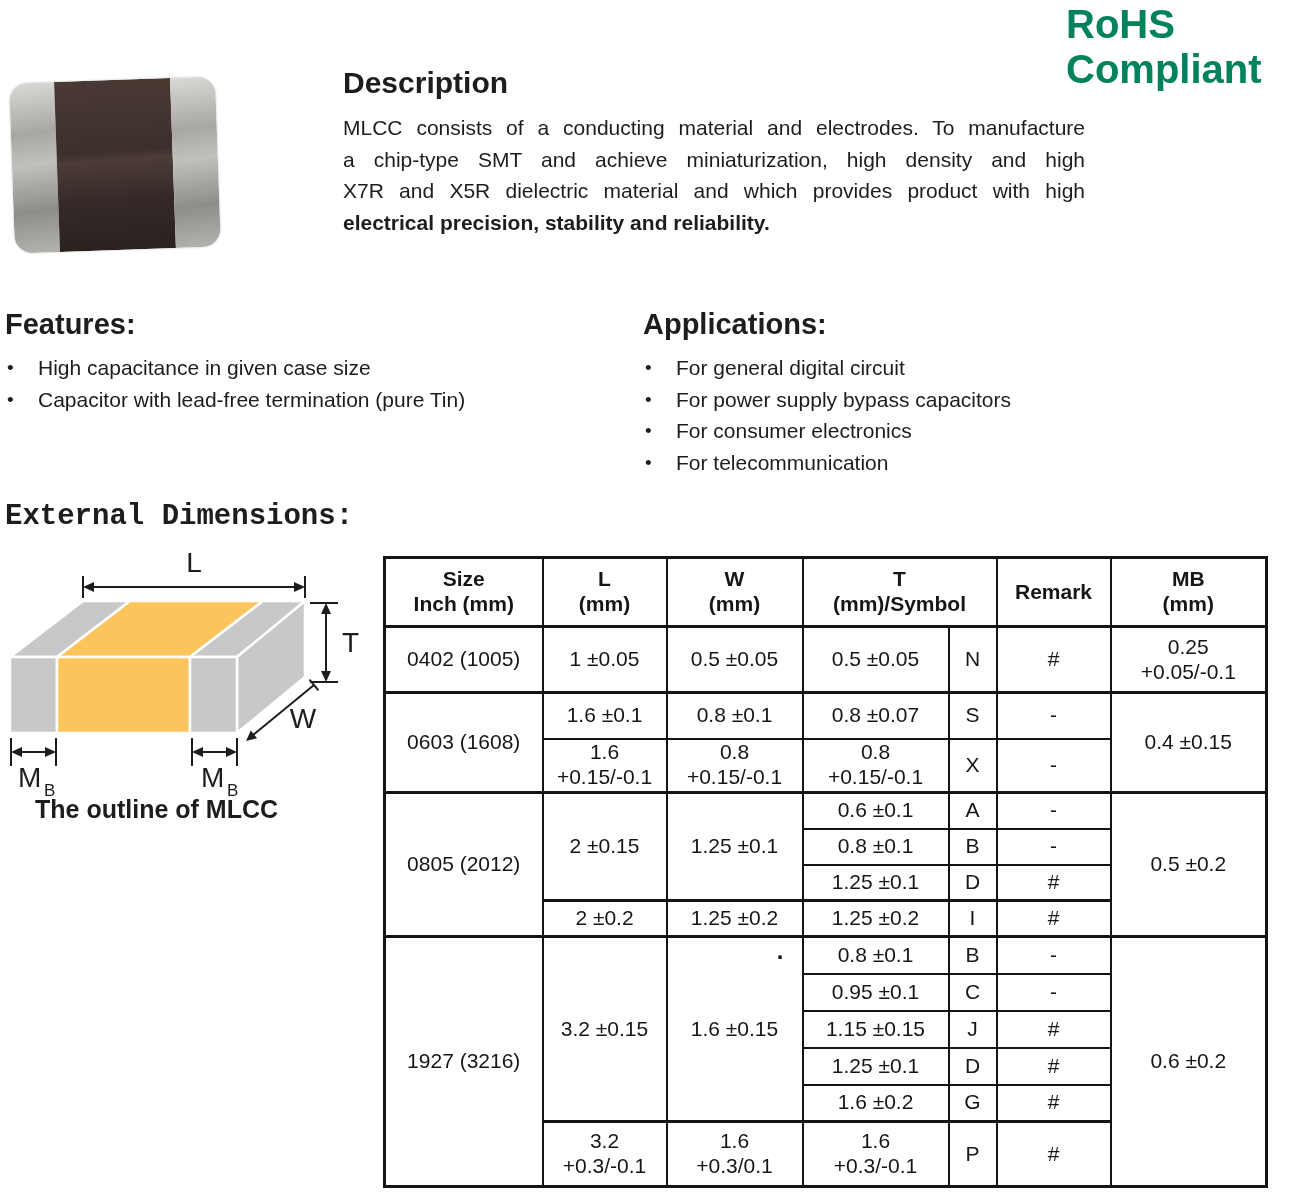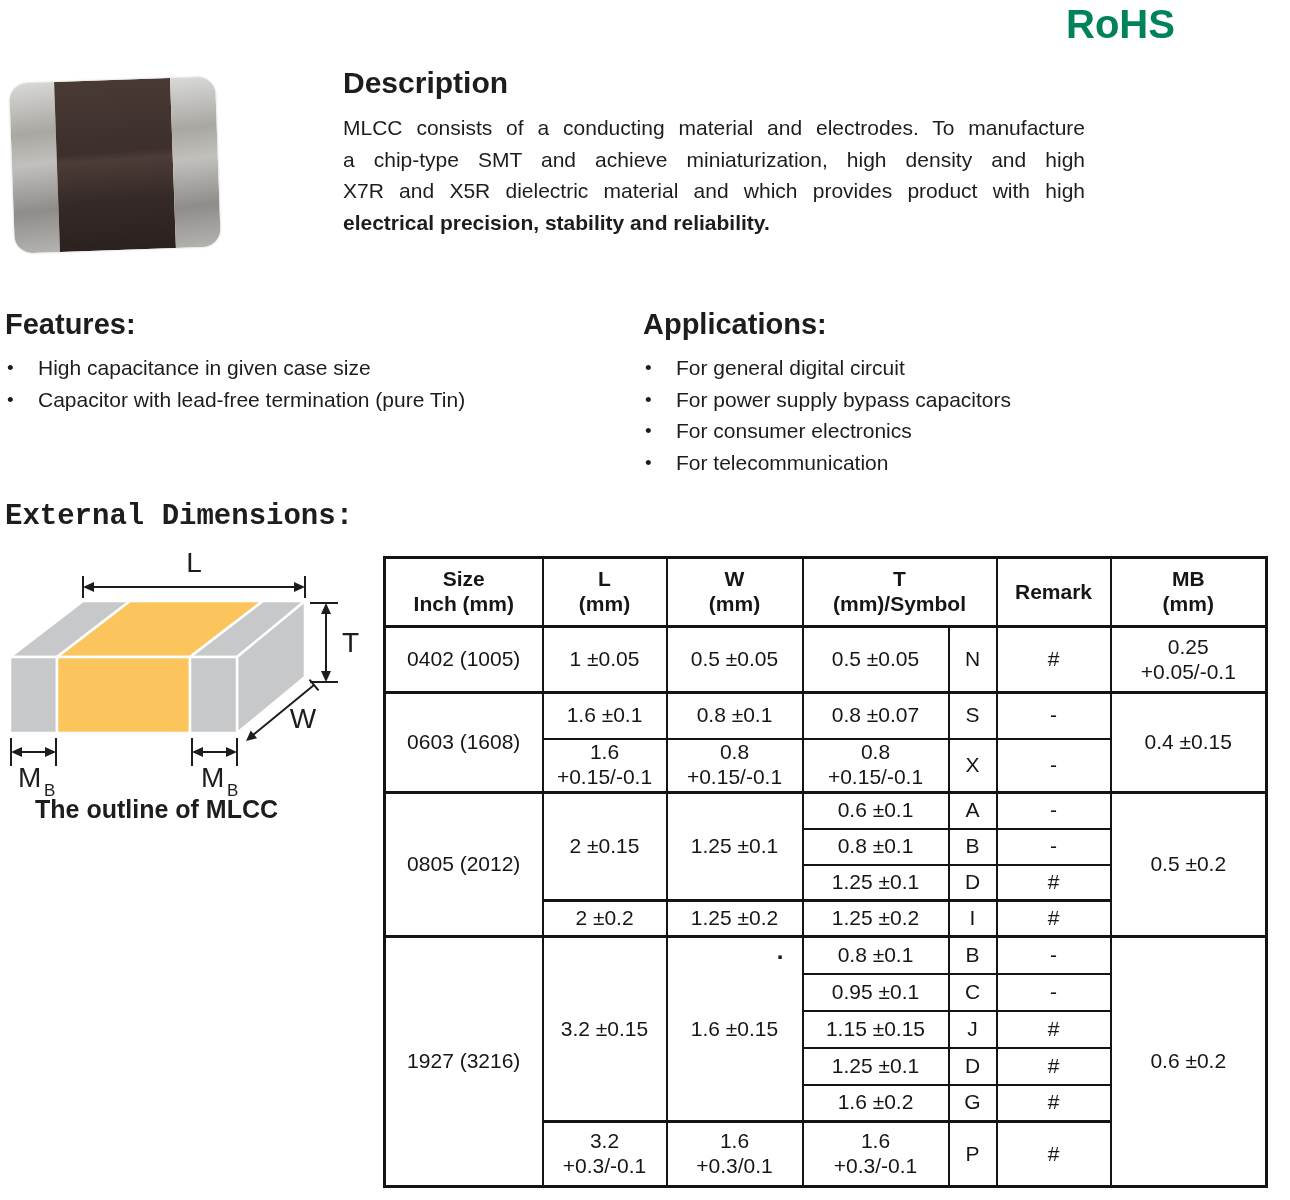--- a/index.html
+++ b/index.html
@@ -105,20 +105,21 @@
 <body>
 
 <div class="abs chip-photo">
   <div class="chip-term"></div>
   <div class="chip-body"></div>
   <div class="chip-term"></div>
 </div>
 
 <div class="abs rohs" style="color:#00825c">
   <div>RoHS</div>
+  <div>Compliant</div>
 </div>
 
 <div class="abs descr-heading">Description</div>
 <div class="abs descr-body">
   <div class="descr-line">MLCC consists of a conducting material and electrodes. To manufacture</div>
   <div class="descr-line">a chip-type SMT and achieve miniaturization, high density and high</div>
   <div class="descr-line">X7R and X5R dielectric material and which provides product with high</div>
   <div class="descr-line last">electrical precision, stability and reliability.</div>
 </div>
 

